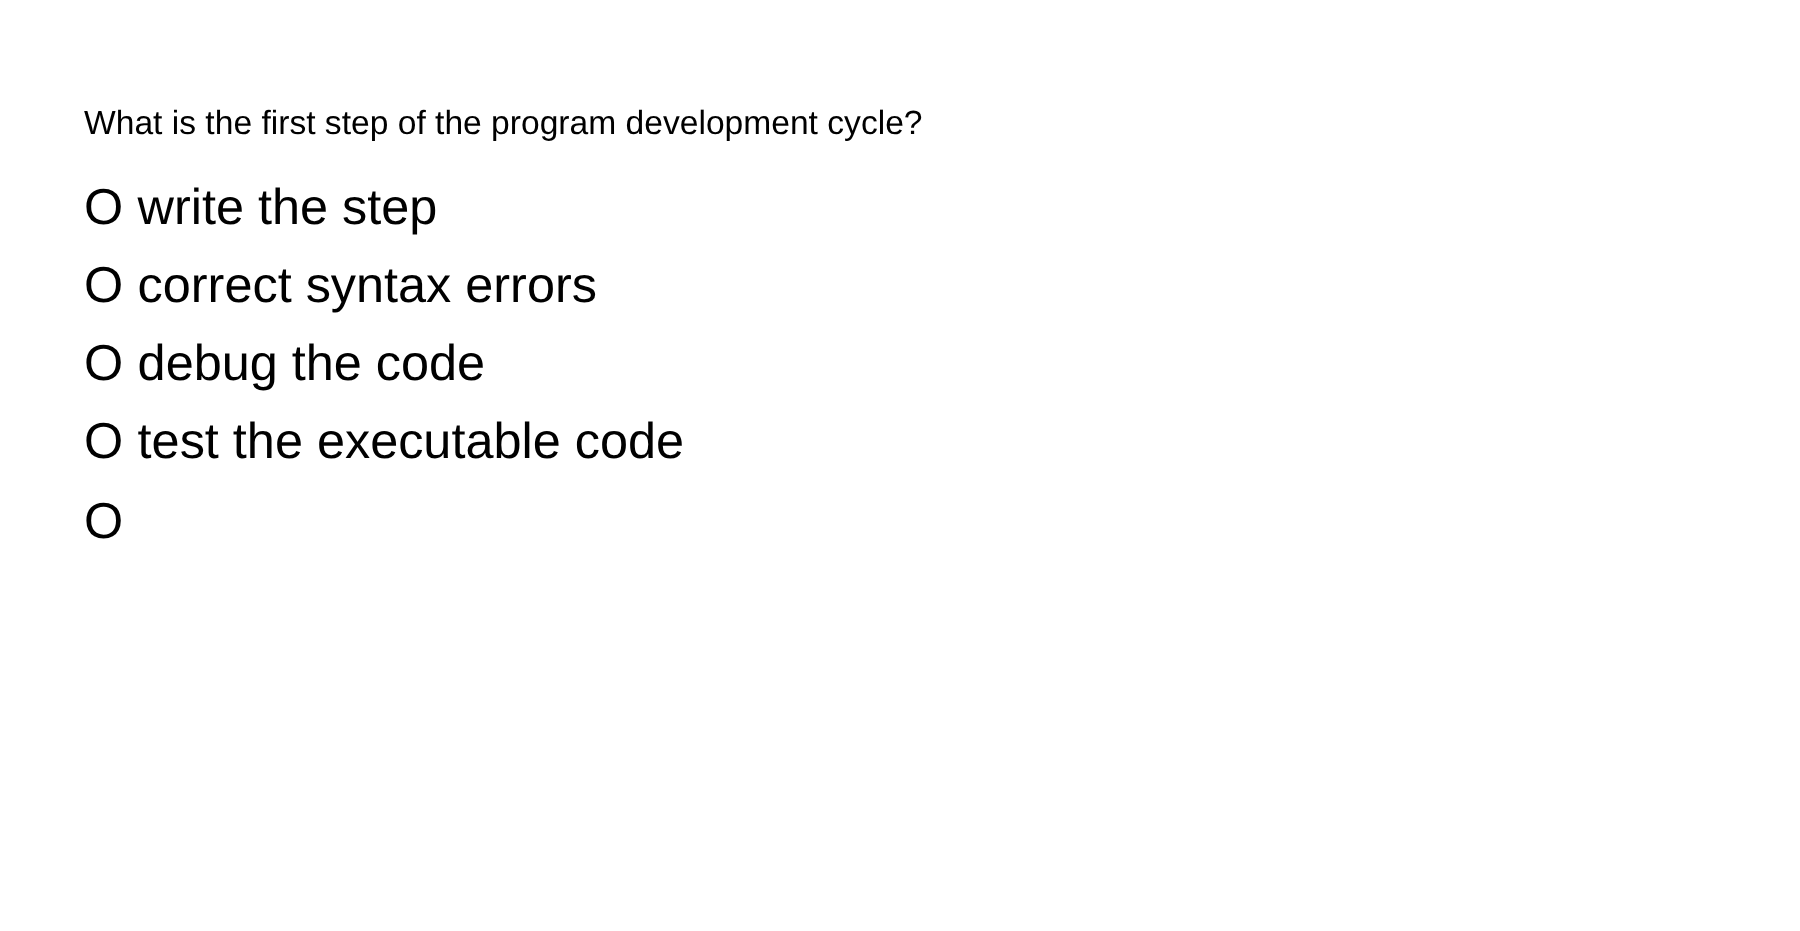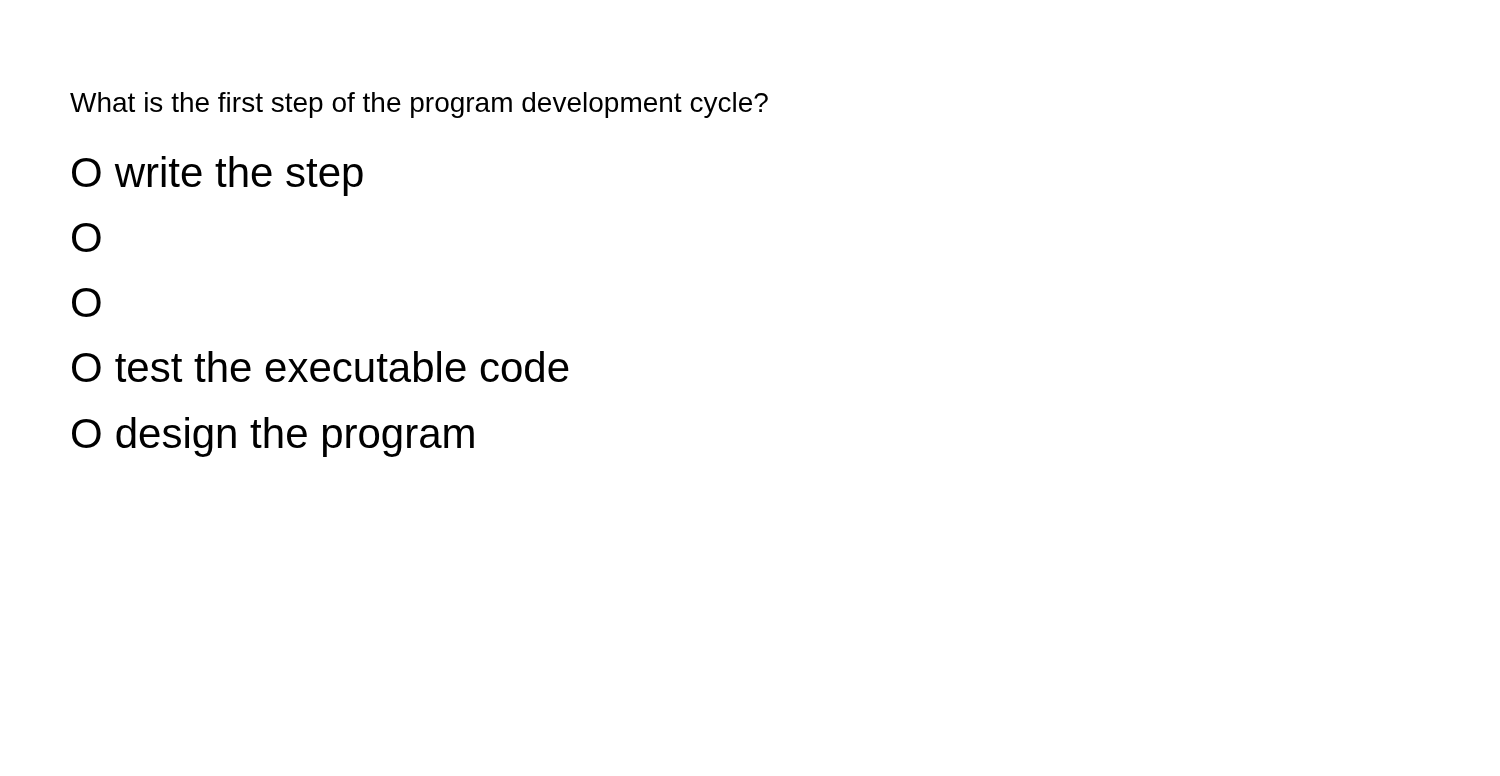--- a/index.html
+++ b/index.html
@@ -45,26 +45,27 @@
 
 <div class="question-container">
   <div class="question-text">What is the first step of the program development cycle?</div>
   <div class="options">
     <div class="option">
       <span class="option-marker">O</span>
       <span class="option-label">write the step</span>
     </div>
     <div class="option">
       <span class="option-marker">O</span>
+      <span class="option-label">correct syntax errors</span>
     </div>
     <div class="option">
       <span class="option-marker">O</span>
+      <span class="option-label">debug the code</span>
     </div>
     <div class="option">
       <span class="option-marker">O</span>
       <span class="option-label">test the executable code</span>
     </div>
     <div class="option">
       <span class="option-marker">O</span>
-      <span class="option-label">design the program</span>
     </div>
   </div>
 </div>
 
 </body></html>

